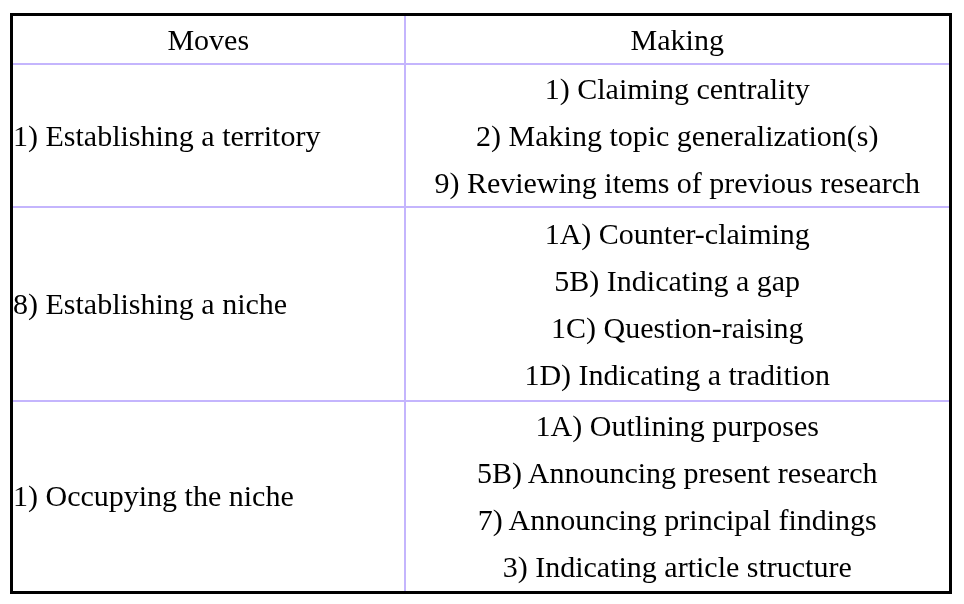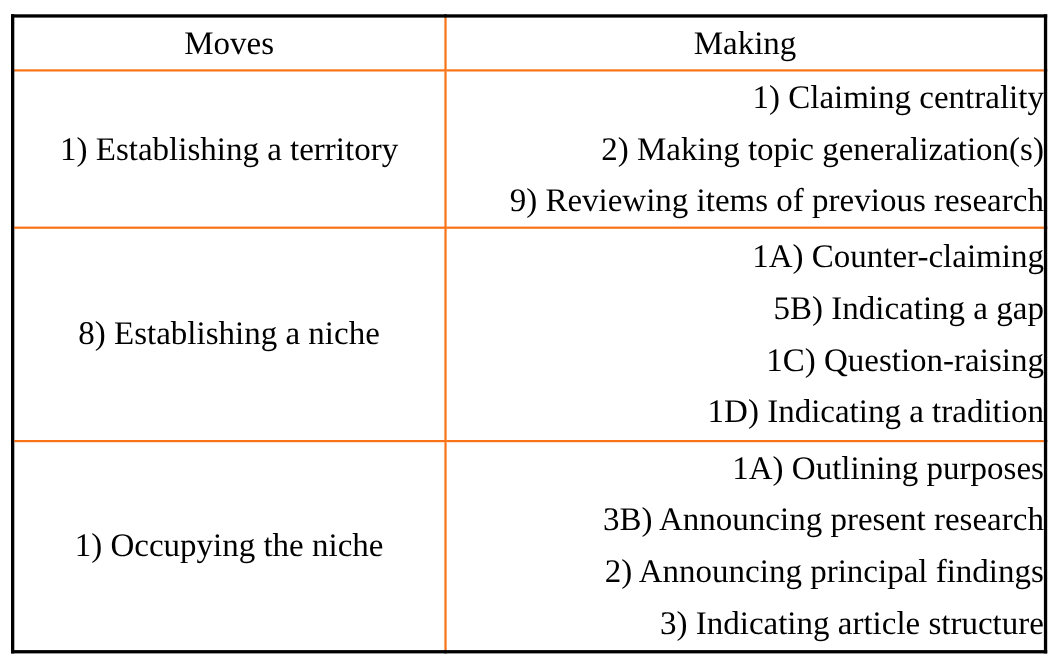--- a/index.html
+++ b/index.html
@@ -20,39 +20,39 @@
     left: 10px;
     top: 13px;
     border-collapse: collapse;
     table-layout: fixed;
     border: 3px solid #000000;
   }
   .col-moves  { width: 393px; }
   .col-steps  { width: 546px; }
   .cars-table th,
   .cars-table td {
-    border: 2px solid #f97316;
+    border: 2px solid #c4b5fd;
     padding: 0;
     font-size: 30px;
   }
   .header-row th {
     font-weight: normal;
     height: 47px;
     text-align: center;
     vertical-align: middle;
   }
   .move-cell {
     vertical-align: middle;
-    text-align: center;
+    text-align: left;
     padding-left: 14px;
     white-space: nowrap;
   }
   .steps-cell {
     vertical-align: middle;
-    text-align: right;
+    text-align: center;
     padding: 1px 4px 1px 8px;
   }
   .row-1 { height: 143px; }
   .row-2 { height: 194px; }
   .row-3 { height: 191px; }
   .step-line {
     line-height: 47px;
     white-space: nowrap;
   }
 </style>
@@ -86,20 +86,20 @@
           <div class="step-line">1A) Counter-claiming</div>
           <div class="step-line">5B) Indicating a gap</div>
           <div class="step-line">1C) Question-raising</div>
           <div class="step-line">1D) Indicating a tradition</div>
         </td>
       </tr>
       <tr class="row-3">
         <td class="move-cell">1) Occupying the niche</td>
         <td class="steps-cell">
           <div class="step-line">1A) Outlining purposes</div>
-          <div class="step-line">3B) Announcing present research</div>
-          <div class="step-line">2) Announcing principal findings</div>
+          <div class="step-line">5B) Announcing present research</div>
+          <div class="step-line">7) Announcing principal findings</div>
           <div class="step-line">3) Indicating article structure</div>
         </td>
       </tr>
     </tbody>
   </table>
 </div>
 
 </body></html>

